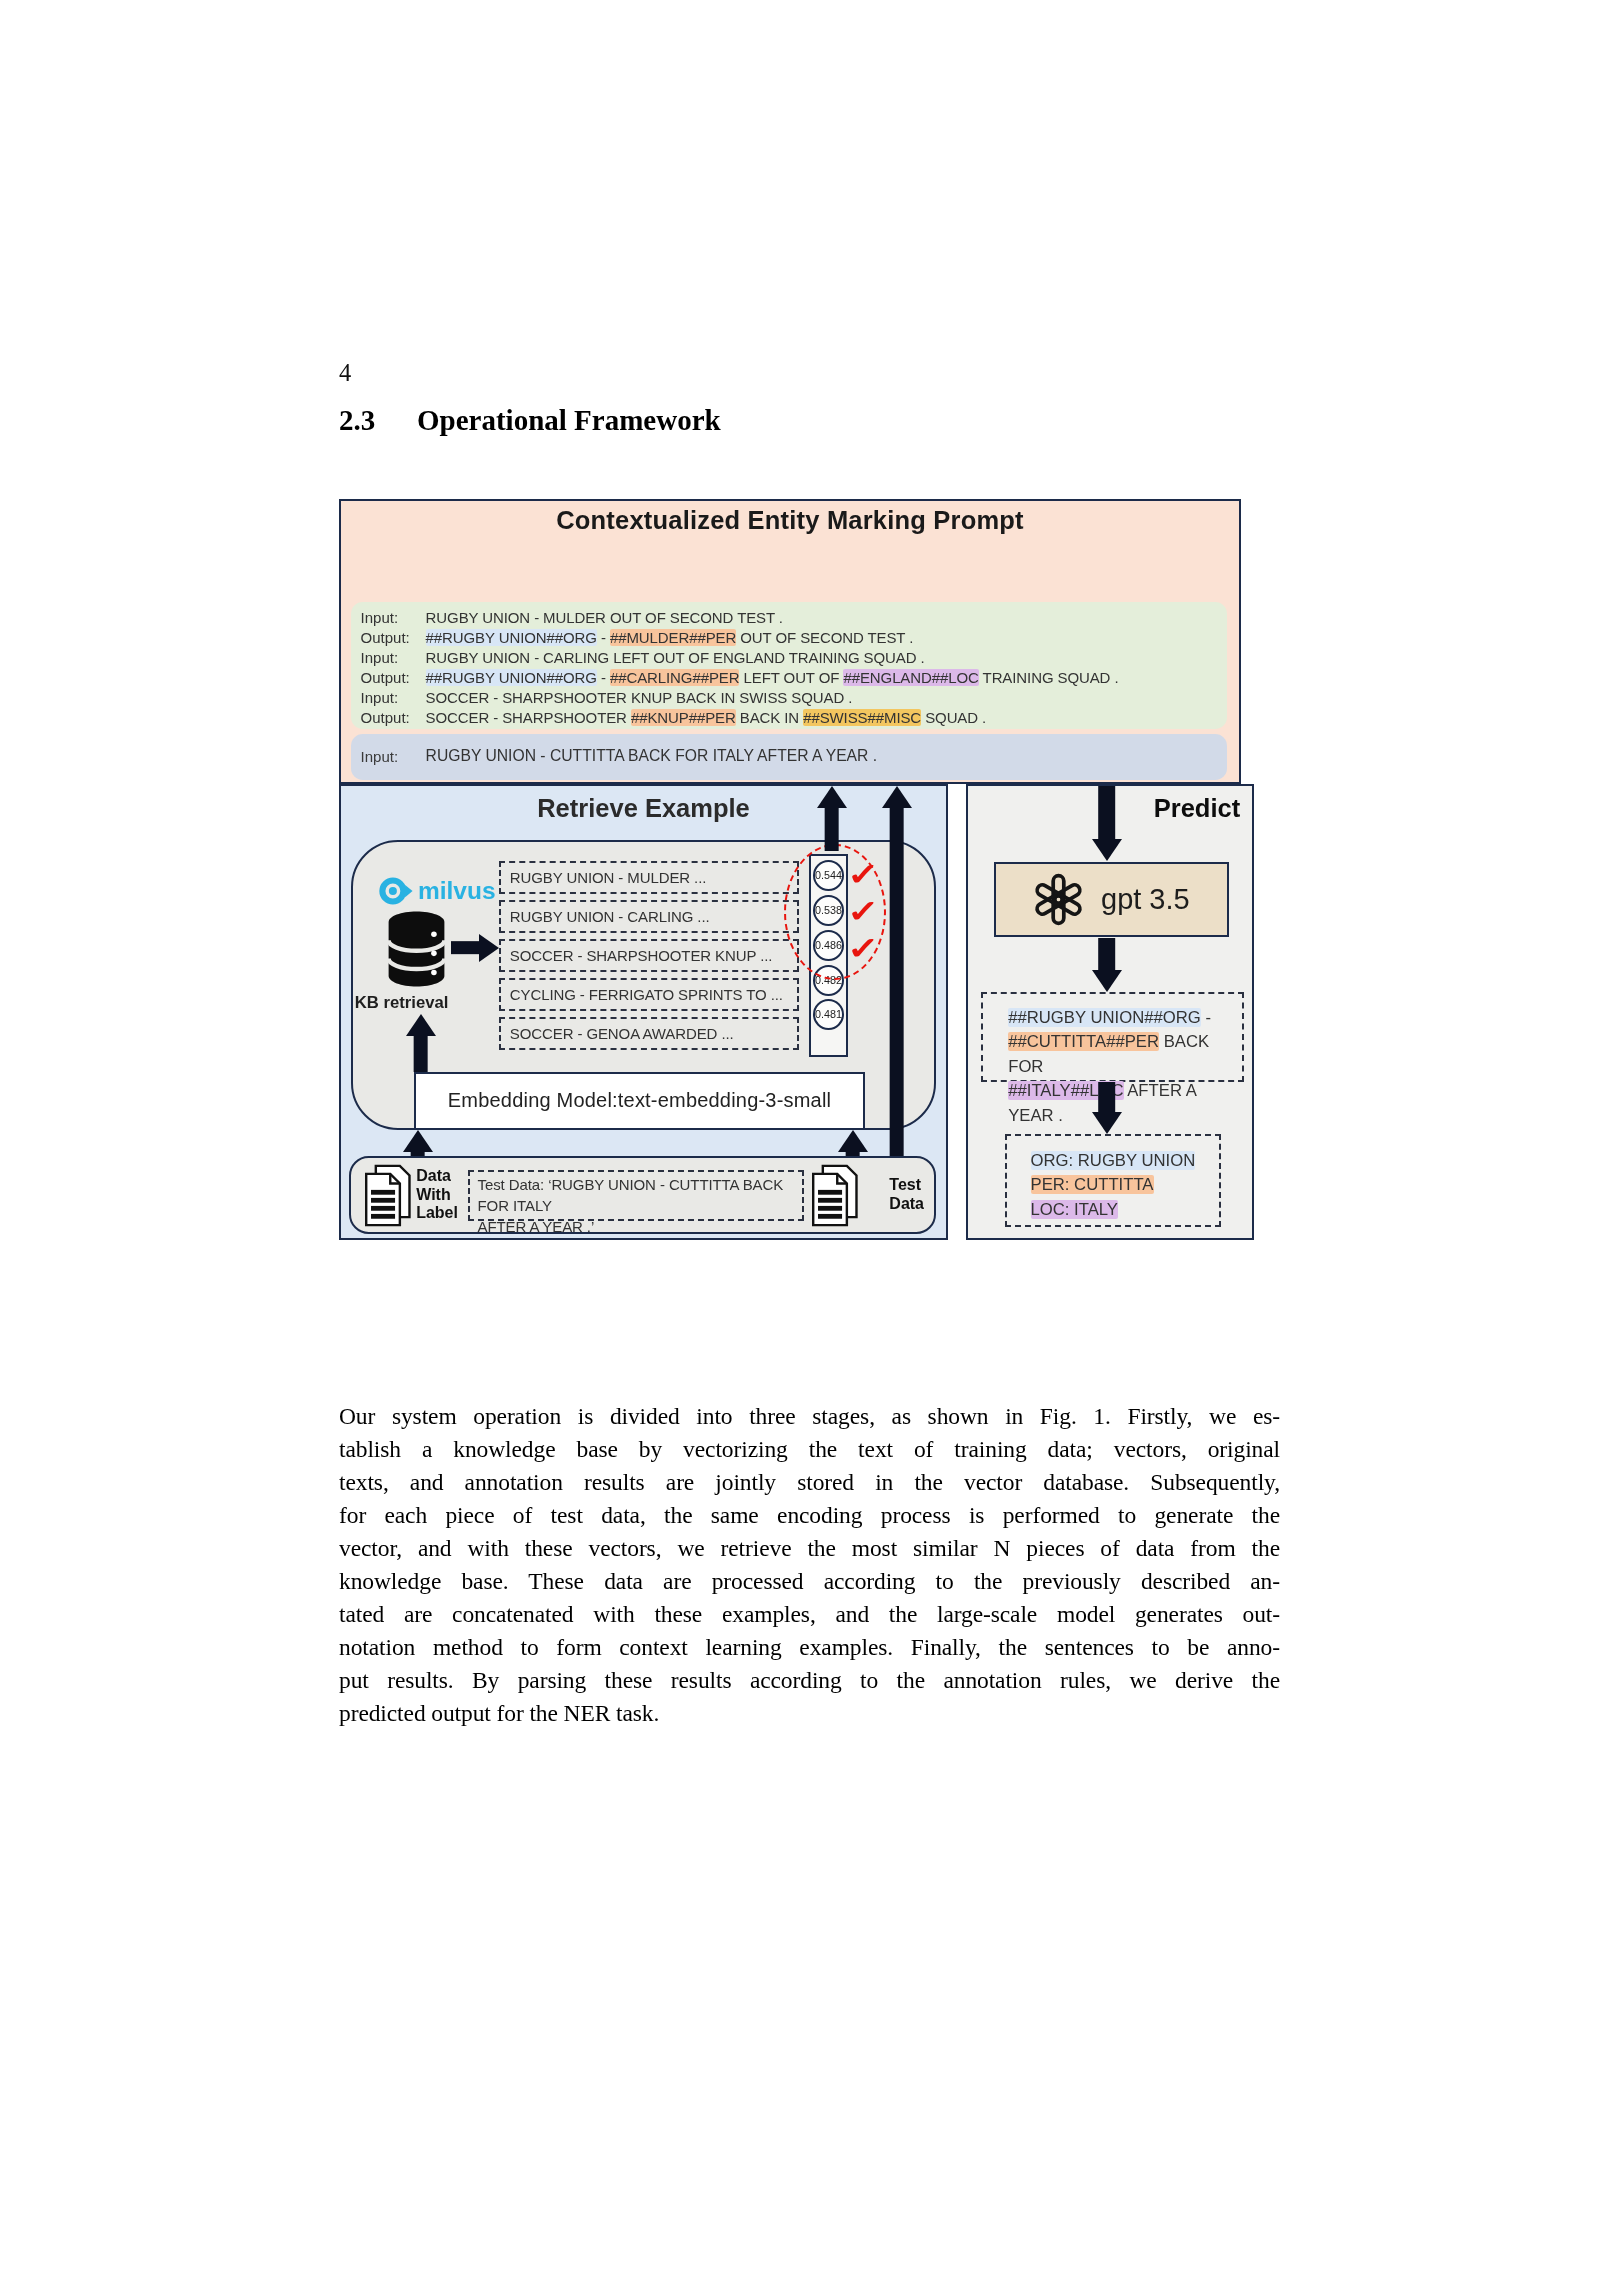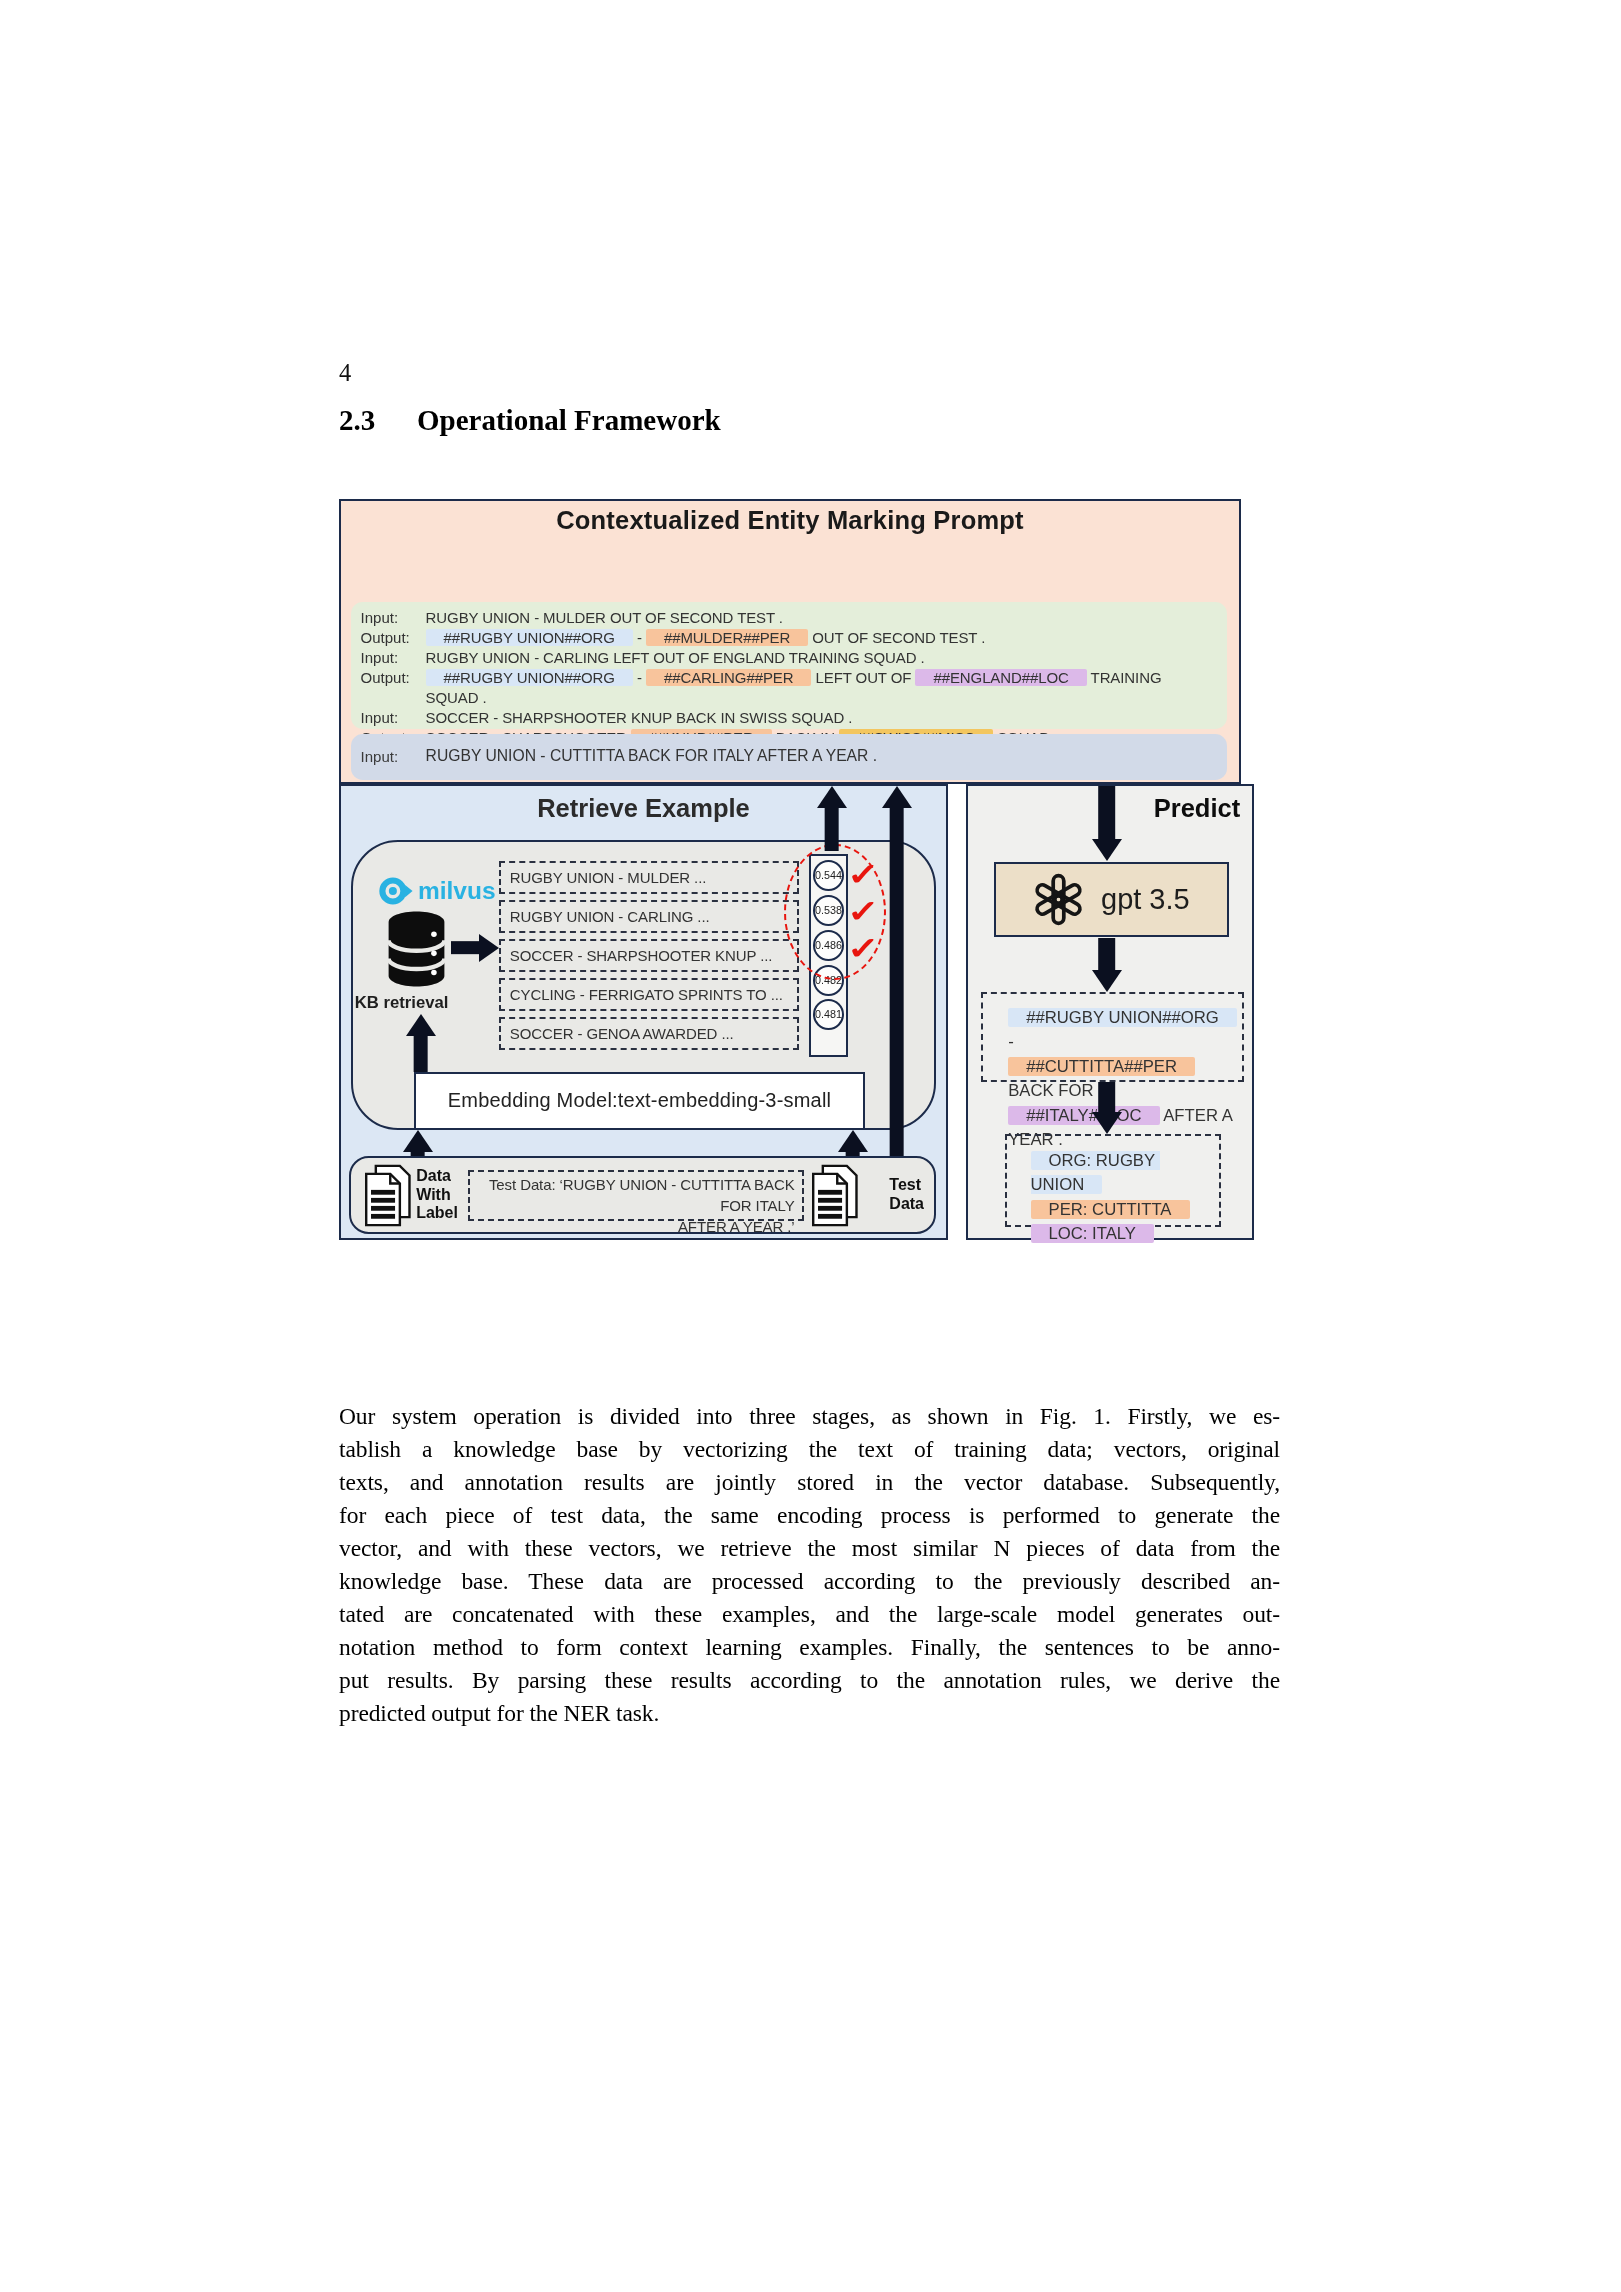--- a/index.html
+++ b/index.html
@@ -25,21 +25,21 @@
   .system-box{top:41px;height:56px;background:#fcf8e0;padding:6.9px 9.8px 0 9.8px;}
   .examples-box{top:101px;height:127px;background:#e4eeda;padding:5.9px 9.8px 0 9.8px;}
   .query-box{top:233px;height:46px;background:#d2dae8;padding:12.7px 9.8px 0 9.8px;}
   .msg-row{display:flex;}
   .msg-label{flex:0 0 65px;font-size:15px;color:#3a3a3a;line-height:20.6px;}
   .msg-text{font-size:15px;color:#3a3a3a;line-height:20.6px;letter-spacing:-0.1px;}
   .ex-row{display:flex;}
   .ex-label{flex:0 0 65px;font-size:15px;color:#333;line-height:20px;}
   .ex-text{font-size:15px;color:#333;line-height:20px;white-space:pre-wrap;letter-spacing:-0.1px;}
   .query-text{font-size:15.7px;color:#333;white-space:pre-wrap;}
-  .hl{padding:0 18px;border-radius:2px;}
+  .hl{padding:0 0;border-radius:2px;}
   .hl-org{background:#d8e6f6;}
   .hl-per{background:#f8c49c;}
   .hl-loc{background:#dcb9e9;}
   .hl-misc{background:#f3c65f;}
 
   
   .retrieve-panel{position:absolute;left:0;top:285px;width:609px;height:456px;background:#dce7f4;
                   border:2.9px solid #1c2b4a;box-sizing:border-box;}
   .panel-title{font-size:25.5px;font-weight:bold;color:#2b2b2b;}
   .retrieve-title{position:absolute;left:0;top:7.8px;width:100%;text-align:center;}
@@ -65,21 +65,21 @@
                border:2.9px dashed #e8150e;border-radius:50%;}
   .embed-box{position:absolute;left:73px;top:286px;width:451px;height:58px;background:#fff;
              border:2.9px solid #1c2b4a;box-sizing:border-box;text-align:center;
              font-size:20px;color:#222;line-height:52px;letter-spacing:0.2px;}
   .bottom-box{position:absolute;left:7.8px;top:370px;width:587px;height:78px;background:#e9e9e6;
               border:2.9px solid #1c2b4a;border-radius:19.6px;box-sizing:border-box;
               display:flex;align-items:center;padding:0 5.9px 0 11.8px;}
   .doc-label{font-size:16px;font-weight:bold;color:#111;line-height:18.6px;margin:0 3.9px;}
   .testdata-box{border:2px dashed #2a3040;width:345px;height:51px;margin:0 5.9px;
                 padding:3.9px 7.8px;box-sizing:border-box;font-size:15px;color:#333;line-height:20.6px;
-                letter-spacing:-0.1px;text-align:right;}
+                letter-spacing:-0.1px;}
   .spacer26{width:25.5px;flex:0 0 25.5px;}
 
   
   .predict-panel{position:absolute;left:614px;top:285px;width:288px;height:456px;background:#f0f0ee;
                  border:2.9px solid #1c2b4a;box-sizing:border-box;margin-left:13px;}
   .predict-title{position:absolute;right:11.8px;top:7.8px;color:#0d0d0d;}
   .gpt-box{position:absolute;left:25.5px;top:76px;width:235px;height:75px;background:#ecdfc8;
            border:2.9px solid #1c2b4a;box-sizing:border-box;display:flex;align-items:center;
            justify-content:center;gap:15.7px;}
   .gpt-label{font-size:29px;color:#1d1d1d;}

